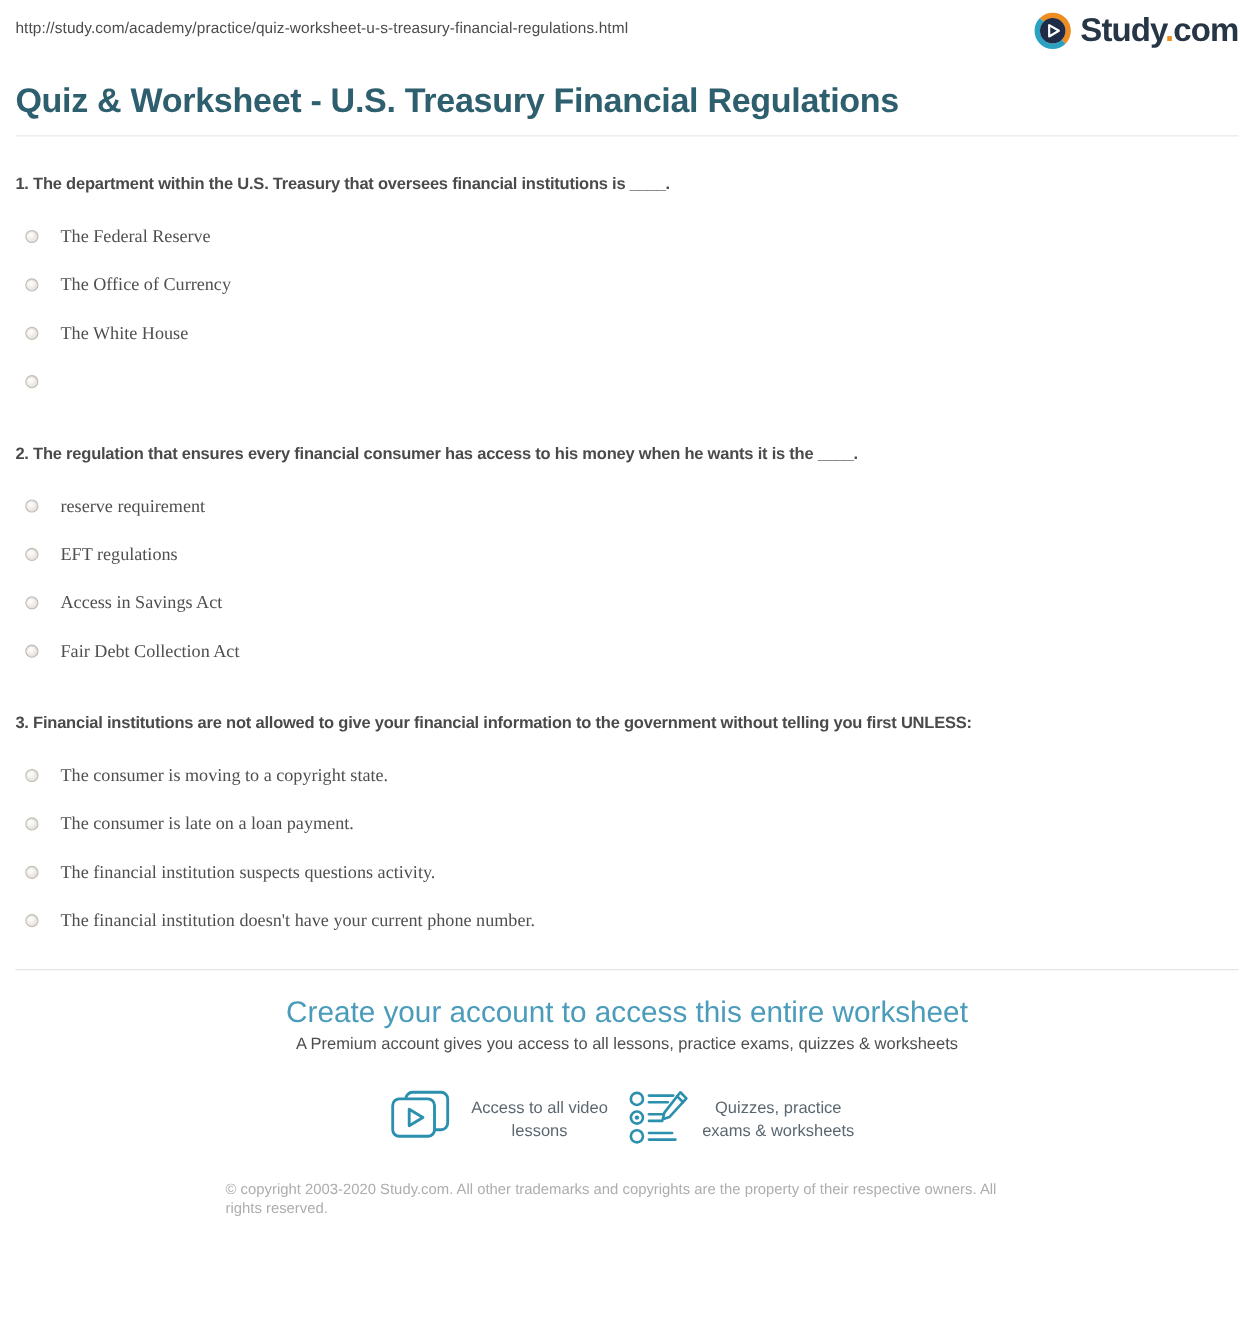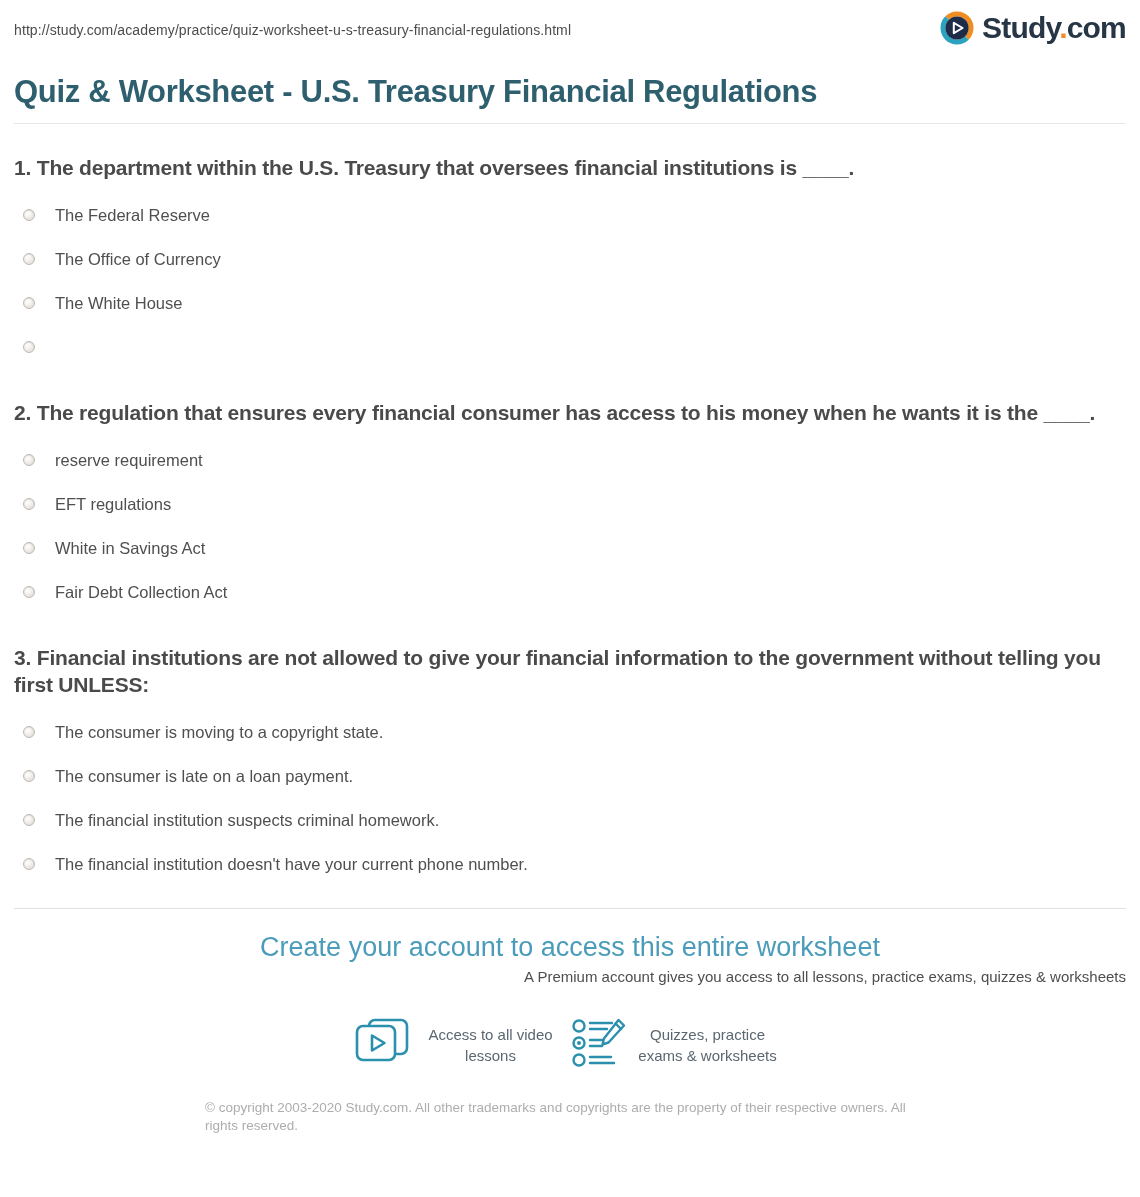--- a/index.html
+++ b/index.html
@@ -7,63 +7,63 @@
   body {
     width: 1140px;
     min-height: 1197px;
     margin: 0 auto;
     font-family: "Liberation Sans", "DejaVu Sans", sans-serif;
     color: #4e4e4e;
   }
   .page { padding: 10px 14px 24px 14px; }
 
   
-  .header { display: flex; justify-content: space-between; align-items: center; }
+  .header { display: flex; justify-content: space-between; align-items: flex-start; }
   .url-text { font-size: 14px; color: #4c4c4c; line-height: 22px; padding-top: 4px; letter-spacing: 0.1px; }
   .logo { display: flex; align-items: center; gap: 7px; cursor: pointer; }
   .logo-text { font-size: 30px; font-weight: 700; color: #273646; letter-spacing: -0.8px; line-height: 36px; }
   .logo-text .dot { color: #ef8d22; }
 
   
   .page-title {
     margin-top: 28px;
     font-size: 31px;
     font-weight: 700;
     letter-spacing: -0.3px;
     color: #2e5f6e;
     line-height: 36px;
   }
   .rule { border: none; border-top: 1px solid #e7e7e7; margin-top: 13px; }
 
   
   .question { margin-top: 30px; }
   .question-text {
-    font-size: 21px;
+    font-size: 15px;
     font-weight: 700;
     color: #4a4a4a;
     letter-spacing: -0.2px;
     line-height: 27px;
   }
-  .options { margin-top: 12px; }
+  .options { margin-top: 12px; font-family: Liberation Serif, serif; }
   .option { display: flex; align-items: center; height: 44px; padding-left: 9px; cursor: pointer; }
   .radio {
     width: 12px; height: 12px; border-radius: 50%;
     border: 1px solid #bfbbb3;
     background: radial-gradient(circle at 35% 30%, #fbfaf8 20%, #ddd8d1 95%);
     box-shadow: inset 0 1px 1px rgba(0,0,0,0.10);
     flex: 0 0 auto;
   }
   .option-label { margin-left: 20px; font-size: 16.5px; color: #4f4f4f; }
 
   .rule2 { border: none; border-top: 1px solid #e0e0e0; margin-top: 22px; }
 
   
   .cta { text-align: center; }
   .cta-heading { margin-top: 23px; font-size: 27px; font-weight: 400; color: #4a9cba; line-height: 30px; }
-  .cta-sub { margin-top: 6px; font-size: 15px; color: #4e4e4e; text-align: right; }
+  .cta-sub { margin-top: 6px; font-size: 15px; color: #4e4e4e; }
   .features { margin-top: 26px; display: flex; justify-content: center; align-items: flex-start; }
   .feature { width: 217px; display: flex; flex-direction: row; align-items: center; }
   .feature .icon-box { height: 58px; display: flex; align-items: flex-end; justify-content: center; }
   .feature-label { margin-top: 9px; font-size: 15px; line-height: 21px; color: #5b6770; text-align: center; max-width: 185px; }
 
   
   .copyright {
     margin: 30px auto 0 auto;
     max-width: 730px;
     font-size: 13.5px;
@@ -123,21 +123,21 @@
       <div class="option">
         <span class="radio"></span>
         <span class="option-label">reserve requirement</span>
       </div>
       <div class="option">
         <span class="radio"></span>
         <span class="option-label">EFT regulations</span>
       </div>
       <div class="option">
         <span class="radio"></span>
-        <span class="option-label">White in Savings Act</span>
+        <span class="option-label">Access in Savings Act</span>
       </div>
       <div class="option">
         <span class="radio"></span>
         <span class="option-label">Fair Debt Collection Act</span>
       </div>
     </div>
   </div>
 
   <div class="question">
     <div class="question-text">3. Financial institutions are not allowed to give your financial information to the government without telling you first UNLESS:</div>
@@ -145,21 +145,21 @@
       <div class="option">
         <span class="radio"></span>
         <span class="option-label">The consumer is moving to a copyright state.</span>
       </div>
       <div class="option">
         <span class="radio"></span>
         <span class="option-label">The consumer is late on a loan payment.</span>
       </div>
       <div class="option">
         <span class="radio"></span>
-        <span class="option-label">The financial institution suspects criminal homework.</span>
+        <span class="option-label">The financial institution suspects questions activity.</span>
       </div>
       <div class="option">
         <span class="radio"></span>
         <span class="option-label">The financial institution doesn't have your current phone number.</span>
       </div>
     </div>
   </div>
 
   <hr class="rule2">
 

